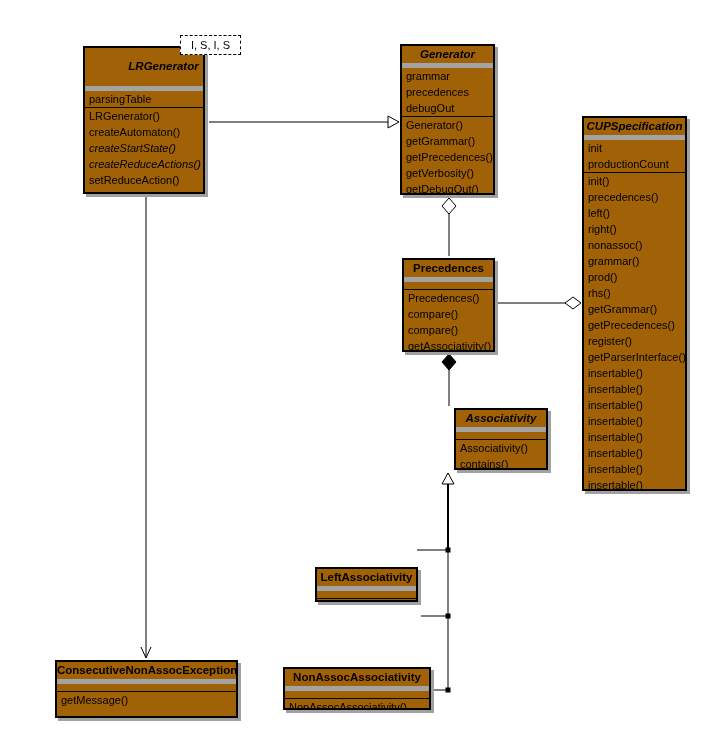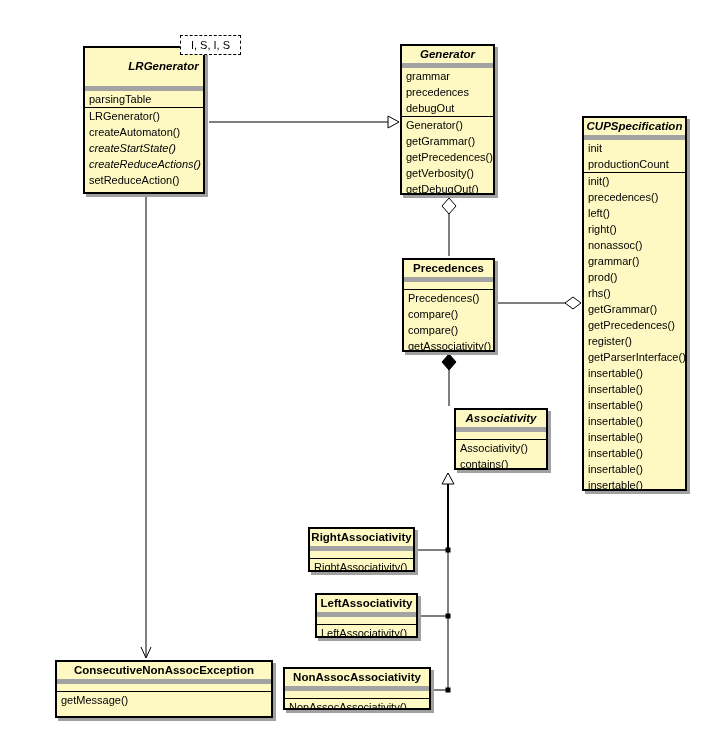--- a/index.html
+++ b/index.html
@@ -1,19 +1,19 @@
 <!DOCTYPE html>
 <html><head>
 <meta charset="utf-8">
 <style>
   html,body{margin:0;padding:0;background:#fff;}
   #diagram{position:relative;width:705px;height:734px;background:#fff;overflow:hidden;
            font-family:"Liberation Sans",sans-serif;color:#000;}
   #connectors{position:absolute;left:0;top:0;z-index:1;}
-  .class-box{position:absolute;z-index:2;background:#fef9c3;border:2px solid #000;
+  .class-box{position:absolute;z-index:2;background:#a16207;border:2px solid #000;
              box-shadow:3px 3px 0 #A0A0A0;box-sizing:border-box;display:flex;flex-direction:column;
              font-size:11px;}
   .class-title{flex:0 0 auto;text-align:center;font-weight:bold;font-size:11.5px;line-height:17px;
                white-space:nowrap;overflow:hidden;}
   .class-title.abstract{font-style:italic;}
   .class-title.title-tall{height:30px;line-height:30px;display:block;padding-top:8px;line-height:20px;margin-left:39px;}
   .attrs{flex:0 0 auto;border-top:5px solid #a3a3a3;}
   .attrs.empty{height:7px;}
   .methods{flex:1 1 auto;border-top:1px solid #000;overflow:hidden;}
   .row{line-height:16px;padding:0 4px;white-space:nowrap;overflow:hidden;}
@@ -145,45 +145,38 @@
 
   <div class="class-box" style="left:410px;top:408px;width:94px;height:62px;margin-left:44px;">
     <div class="class-title abstract">Associativity</div>
     <div class="attrs empty"></div>
     <div class="methods">
       <div class="row">Associativity()</div>
       <div class="row">contains()</div>
     </div>
   </div>
 
-  <div class="class-box" style="left:308px;top:527px;width:107px;height:45px;">
-    <div class="class-title">RightAssociativity</div>
-    <div class="attrs empty"></div>
-    <div class="methods">
-      <div class="row">RightAssociativity()</div>
-    </div>
-  </div>
 
-  <div class="class-box" style="left:315px;top:593px;width:103px;height:45px;">
+  <div class="class-box" style="left:315px;top:567px;width:103px;height:35px;">
     <div class="class-title">LeftAssociativity</div>
     <div class="attrs empty"></div>
     <div class="methods">
       <div class="row">LeftAssociativity()</div>
     </div>
   </div>
 
   <div class="class-box" style="left:283px;top:667px;width:148px;height:43px;">
     <div class="class-title">NonAssocAssociativity</div>
     <div class="attrs empty"></div>
     <div class="methods">
       <div class="row">NonAssocAssociativity()</div>
     </div>
   </div>
 
-  <div class="class-box" style="left:55px;top:660px;width:218px;height:58px;">
+  <div class="class-box" style="left:55px;top:660px;width:183px;height:58px;">
     <div class="class-title">ConsecutiveNonAssocException</div>
     <div class="attrs empty"></div>
     <div class="methods">
       <div class="row">getMessage()</div>
     </div>
   </div>
 
 </div>
 
 </body></html>

